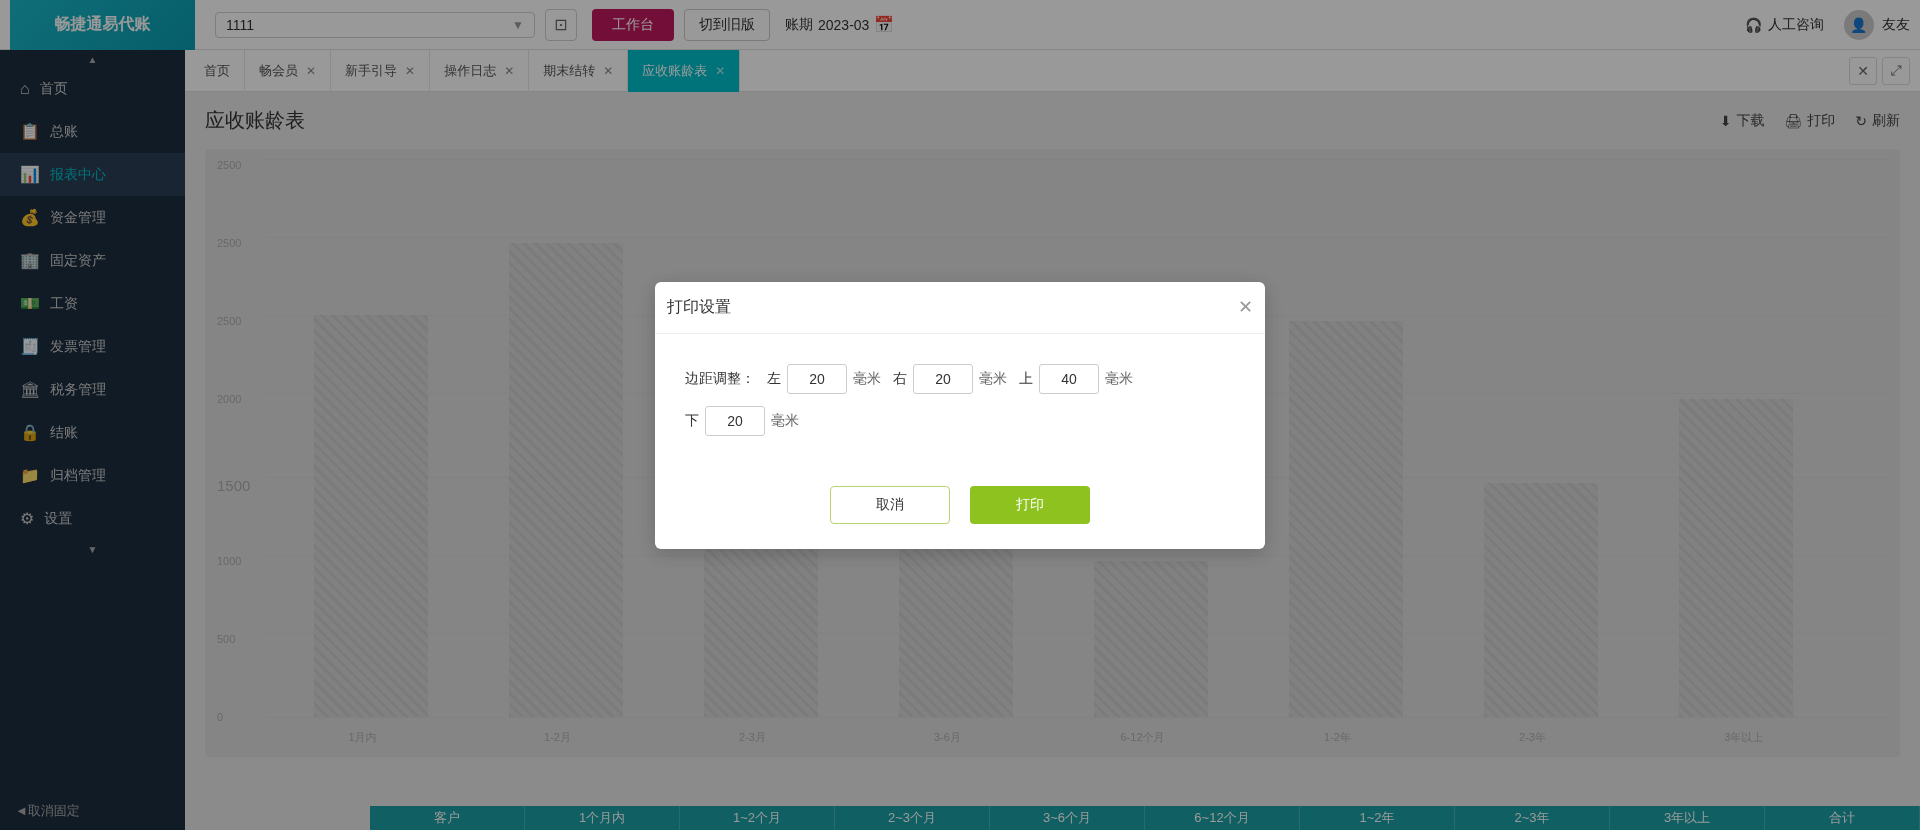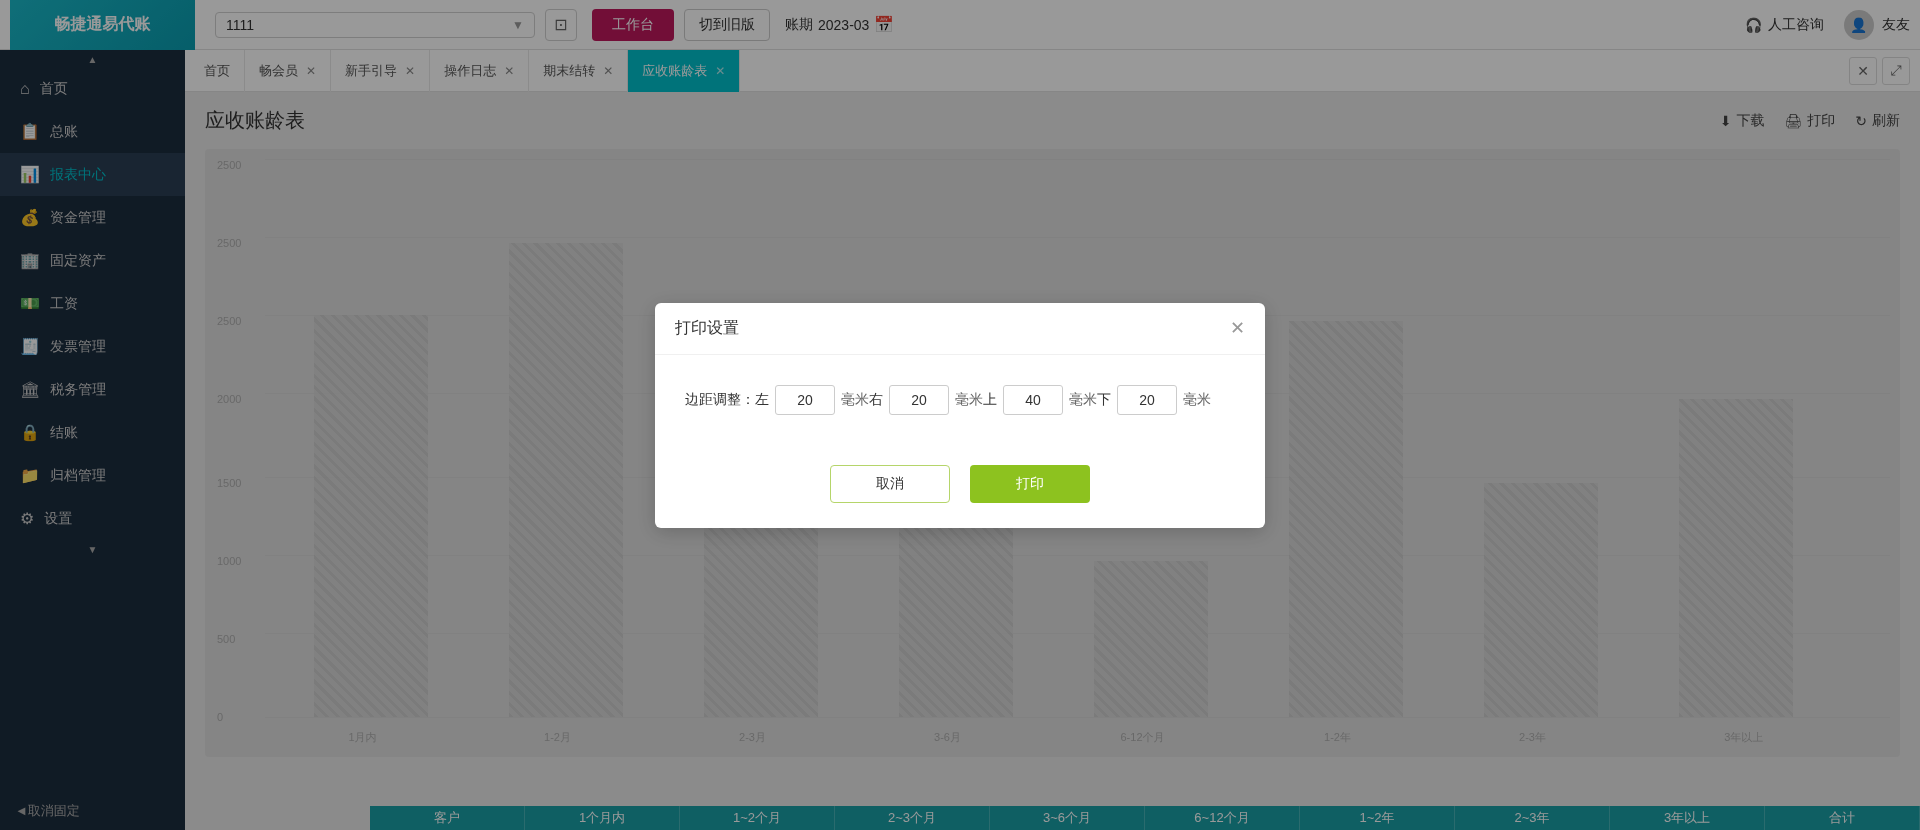--- a/index.html
+++ b/index.html
@@ -317,40 +317,41 @@
       background: #fff;
       border-radius: 6px;
       width: 610px;
       box-shadow: 0 4px 20px rgba(0,0,0,0.2);
       overflow: hidden;
     }
     .modal-header {
       display: flex;
       align-items: center;
       justify-content: space-between;
-      padding: 15px 20px;
+      padding: 15px 12px;
       border-bottom: 1px solid #f0f0f0;
     }
     .modal-title {
       font-size: 16px;
       font-weight: 500;
       color: #333;
     }
     .modal-close {
       font-size: 18px;
       color: #999;
       cursor: pointer;
       line-height: 1;
     }
     .modal-body {
       padding: 30px 30px;
     }
     .margin-row {
       display: flex;
       align-items: center;
+      gap: 12px;
       flex-wrap: wrap;
     }
     .margin-label {
       font-size: 14px;
       color: #333;
       flex-shrink: 0;
     }
     .margin-group {
       display: flex;
       align-items: center;
@@ -571,21 +572,21 @@
         </div>
       </div>
 
       <div class="chart-area">
         <div class="chart-grid">
 
           <div style="position:absolute;left:-48px;top:0%;font-size:11px;color:#888">2500</div>
           <div style="position:absolute;left:-48px;top:14%;font-size:11px;color:#888">2500</div>
           <div style="position:absolute;left:-48px;top:28%;font-size:11px;color:#888">2500</div>
           <div style="position:absolute;left:-48px;top:42%;font-size:11px;color:#888">2000</div>
-          <div style="position:absolute;left:-48px;top:57%;font-size:11px;color:#888">1500</div>
+          <div style="position:absolute;left:-48px;top:57%;font-size:15px;color:#888">1500</div>
           <div style="position:absolute;left:-48px;top:71%;font-size:11px;color:#888">1000</div>
           <div style="position:absolute;left:-48px;top:85%;font-size:11px;color:#888">500</div>
           <div style="position:absolute;left:-48px;top:99%;font-size:11px;color:#888">0</div>
 
           <div class="grid-line" style="top:0%"></div>
           <div class="grid-line" style="top:14%"></div>
           <div class="grid-line" style="top:28%"></div>
           <div class="grid-line" style="top:42%"></div>
           <div class="grid-line" style="top:57%"></div>
           <div class="grid-line" style="top:71%"></div>

